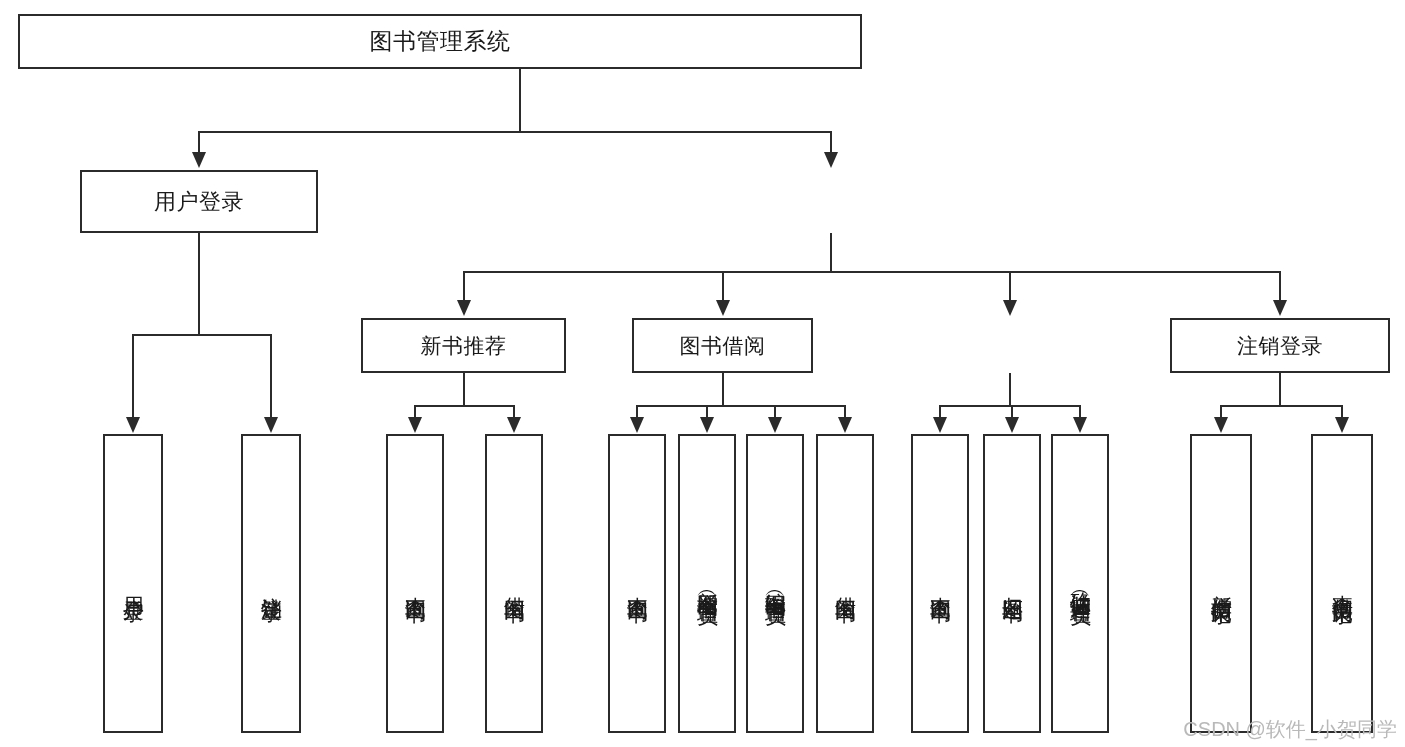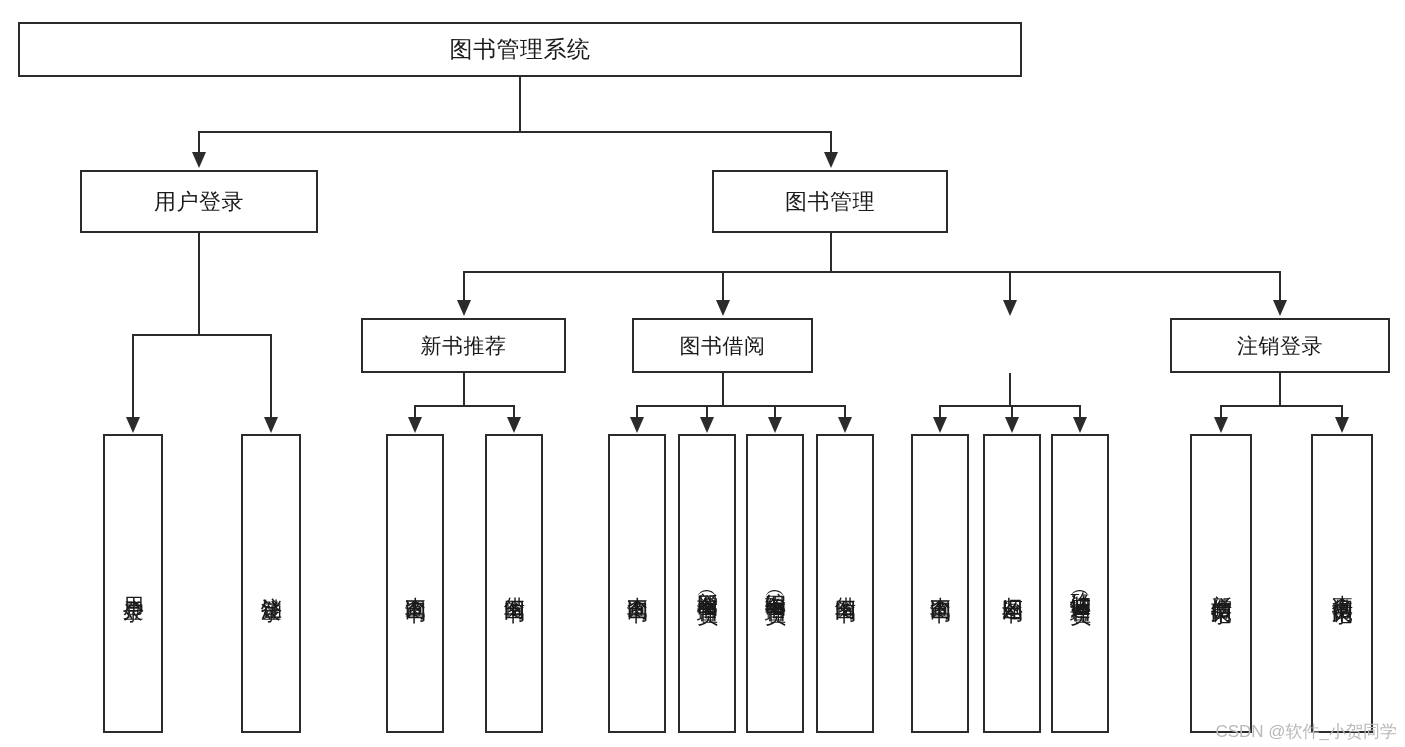--- a/index.html
+++ b/index.html
@@ -65,21 +65,21 @@
     width: 0;
     height: 0;
     border-left: 7px solid transparent;
     border-right: 7px solid transparent;
     border-top: 16px solid #2b2b2b;
   }
   .watermark {
     position: absolute;
     right: 8px;
     bottom: 4px;
-    font-size: 17px;
+    font-size: 20px;
     color: #b9b9b9;
     white-space: nowrap;
     user-select: none;
   }
 </style>
 </head>
 <body>
 
 <div id="canvas">
 
@@ -135,31 +135,28 @@
   <div class="conn v" style="left:1079px; top:405px; height:13px;"></div>
   <div class="arrow" style="left:1073px; top:417px;"></div>
 
   <div class="conn v" style="left:1279px; top:373px; height:33px;"></div>
   <div class="conn h" style="left:1220px; top:405px; width:122px;"></div>
   <div class="conn v" style="left:1220px; top:405px; height:13px;"></div>
   <div class="arrow" style="left:1214px; top:417px;"></div>
   <div class="conn v" style="left:1341px; top:405px; height:13px;"></div>
   <div class="arrow" style="left:1335px; top:417px;"></div>
 
-  <div class="node root" style="left:18px; top:22px; width:1004px; height:55px;">
+  <div class="node root" style="left:18px; top:14px; width:844px; height:55px;">
     <span class="node-label">图书管理系统</span>
   </div>
 
   <div class="node lvl2" style="left:80px; top:170px; width:238px; height:63px;">
     <span class="node-label">用户登录</span>
   </div>
 
-  <div class="node lvl2" style="left:712px; top:170px; width:236px; height:63px;">
-    <span class="node-label">图书管理</span>
-  </div>
 
   <div class="node lvl3" style="left:361px; top:318px; width:205px; height:55px;">
     <span class="node-label">新书推荐</span>
   </div>
 
   <div class="node lvl3" style="left:632px; top:318px; width:181px; height:55px;">
     <span class="node-label">图书借阅</span>
   </div>
 
 

